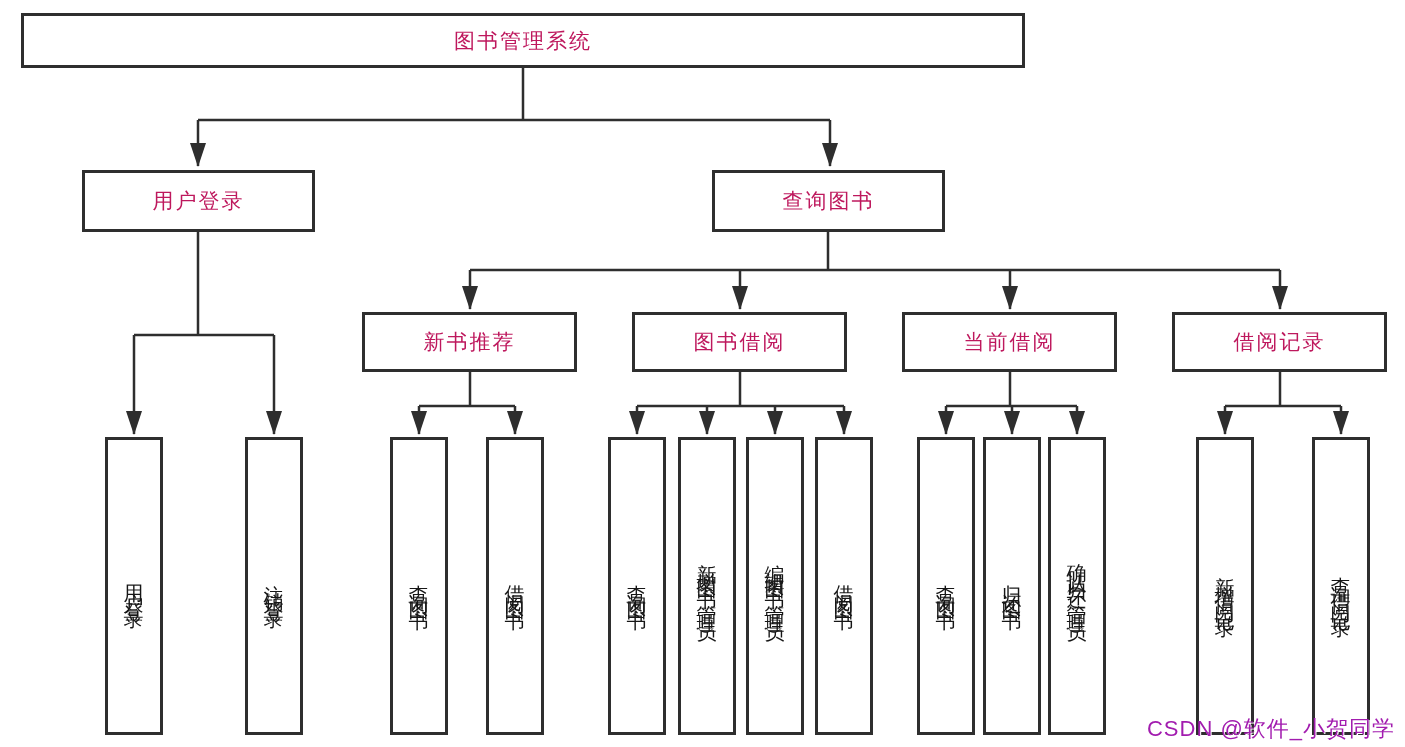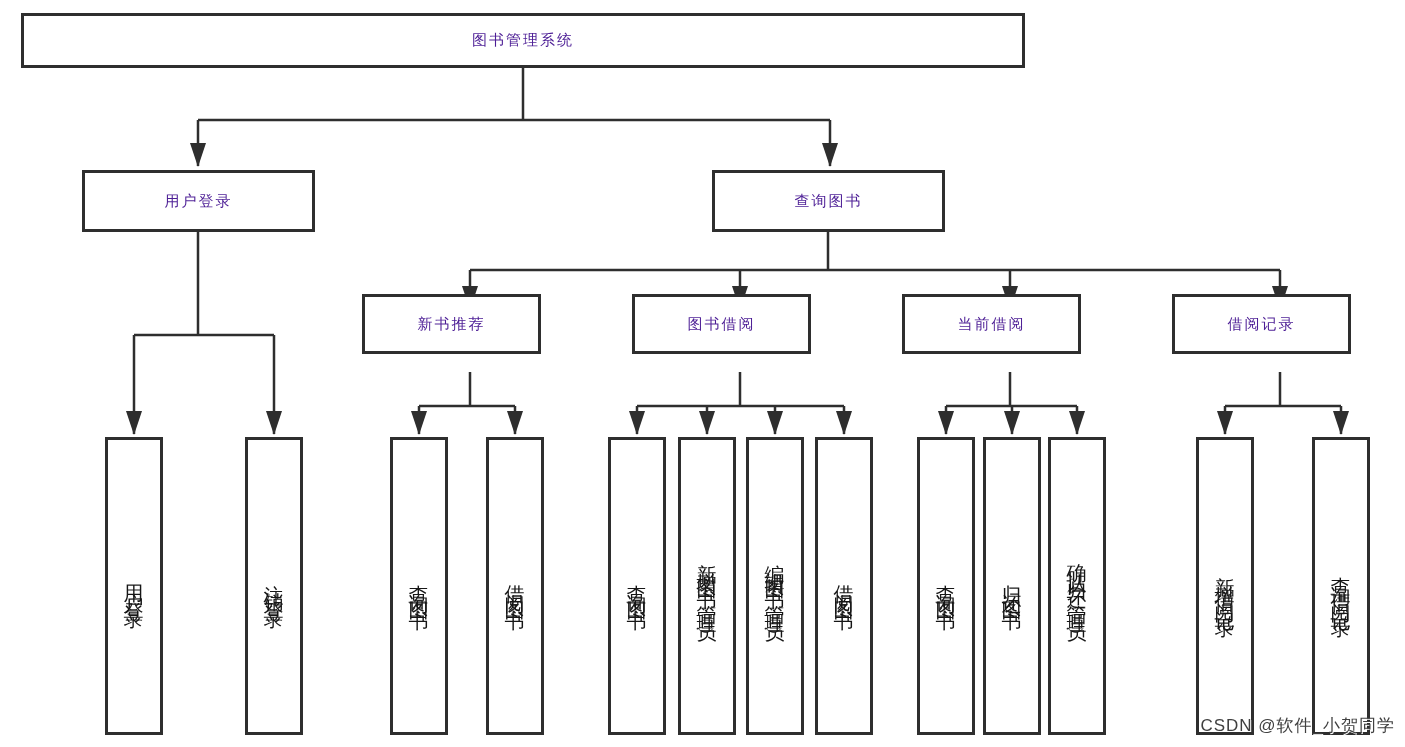--- a/index.html
+++ b/index.html
@@ -19,28 +19,28 @@
   .node {
     position: absolute;
     box-sizing: border-box;
     border: 3px solid #2e2e2e;
     background: #ffffff;
     display: flex;
     align-items: center;
     justify-content: center;
   }
   .node .hlabel {
-    font-size: 15px;
+    font-size: 21px;
     letter-spacing: 2px;
-    color: #4c1d95;
+    color: #be185d;
     white-space: nowrap;
   }
   .root-box   { left: 21px;  top: 13px;  width: 1004px; height: 55px; }
   .l2-box     { top: 170px; width: 233px; height: 62px; }
-  .l3-box     { top: 294px; width: 179px; height: 60px; }
+  .l3-box     { top: 312px; width: 215px; height: 60px; }
   .leaf {
     position: absolute;
     box-sizing: border-box;
     top: 437px;
     width: 58px;
     height: 298px;
     border: 3px solid #2e2e2e;
     background: #ffffff;
     display: flex;
     align-items: center;
@@ -52,23 +52,23 @@
     font-size: 20px;
     letter-spacing: 0.42em;
     line-height: 1;
     color: #161616;
     max-height: 288px;
   }
   #watermark {
     position: absolute;
     top: 714px;
     right: 10px;
-    font-size: 17px;
+    font-size: 22px;
     letter-spacing: 1px;
-    color: #404040;
+    color: #a21caf;
     text-shadow: 1px 1px 0 #ffffff;
     white-space: nowrap;
   }
 </style>
 </head>
 <body>
 
 <div id="stage">
 
   <svg id="wires" width="1405" height="747" viewBox="0 0 1405 747">

